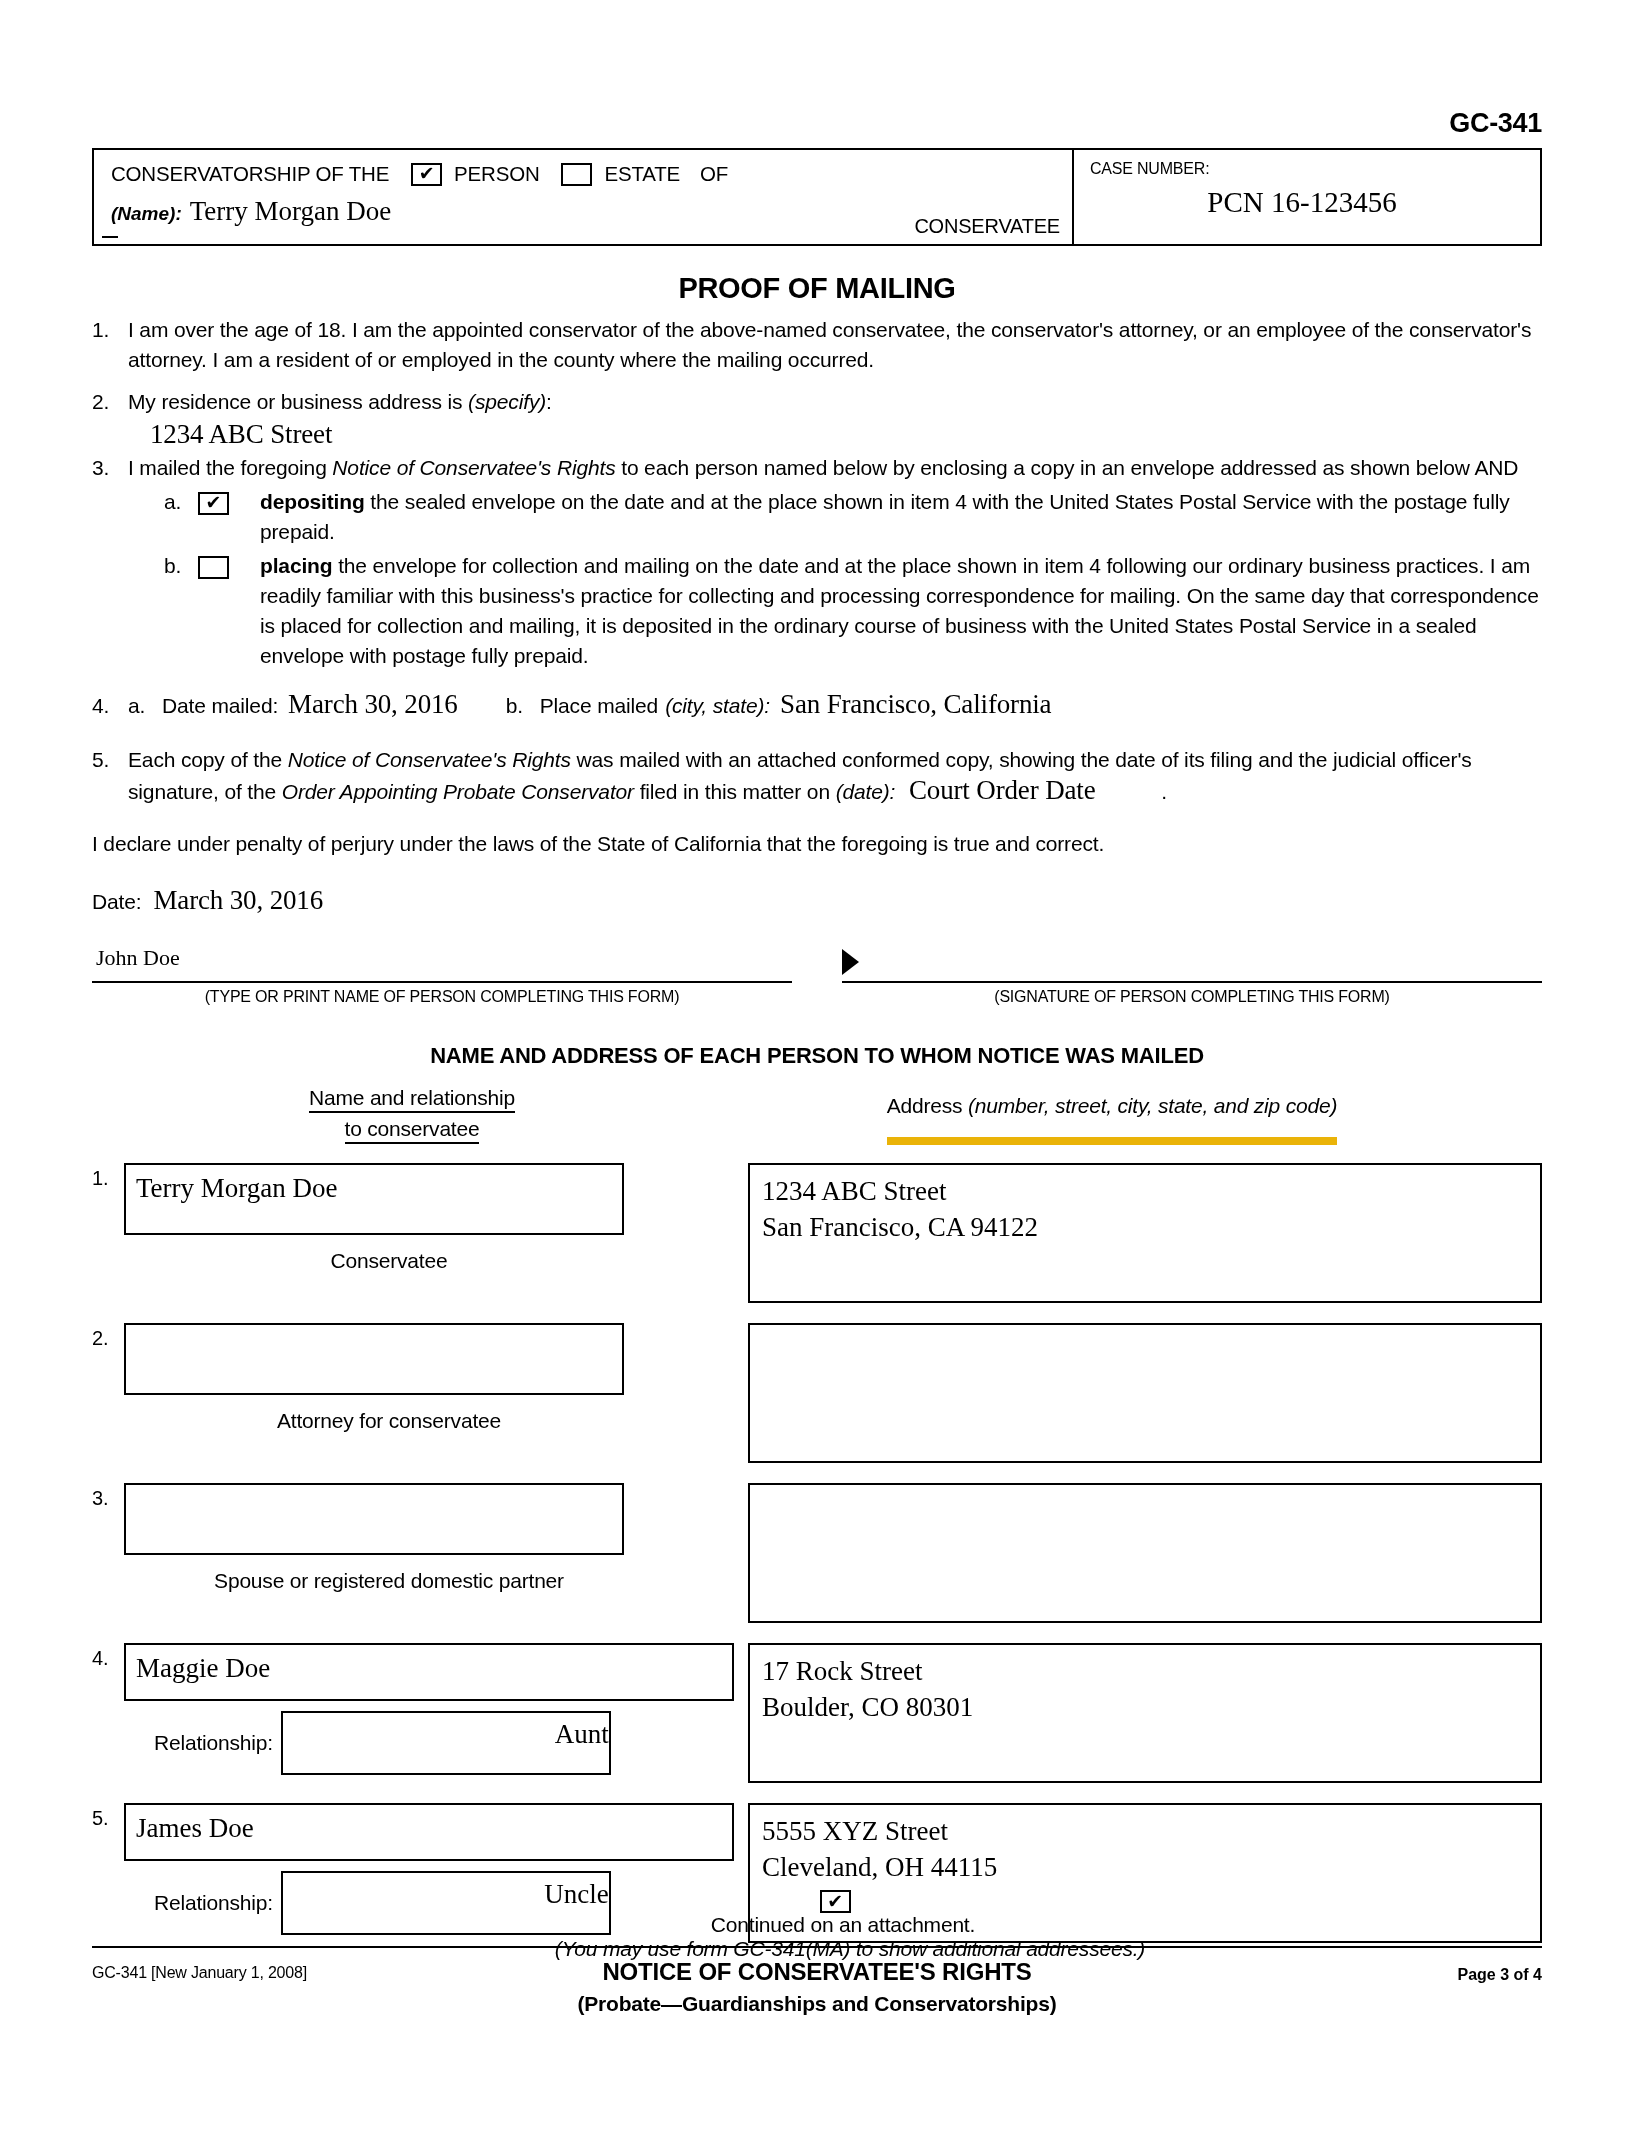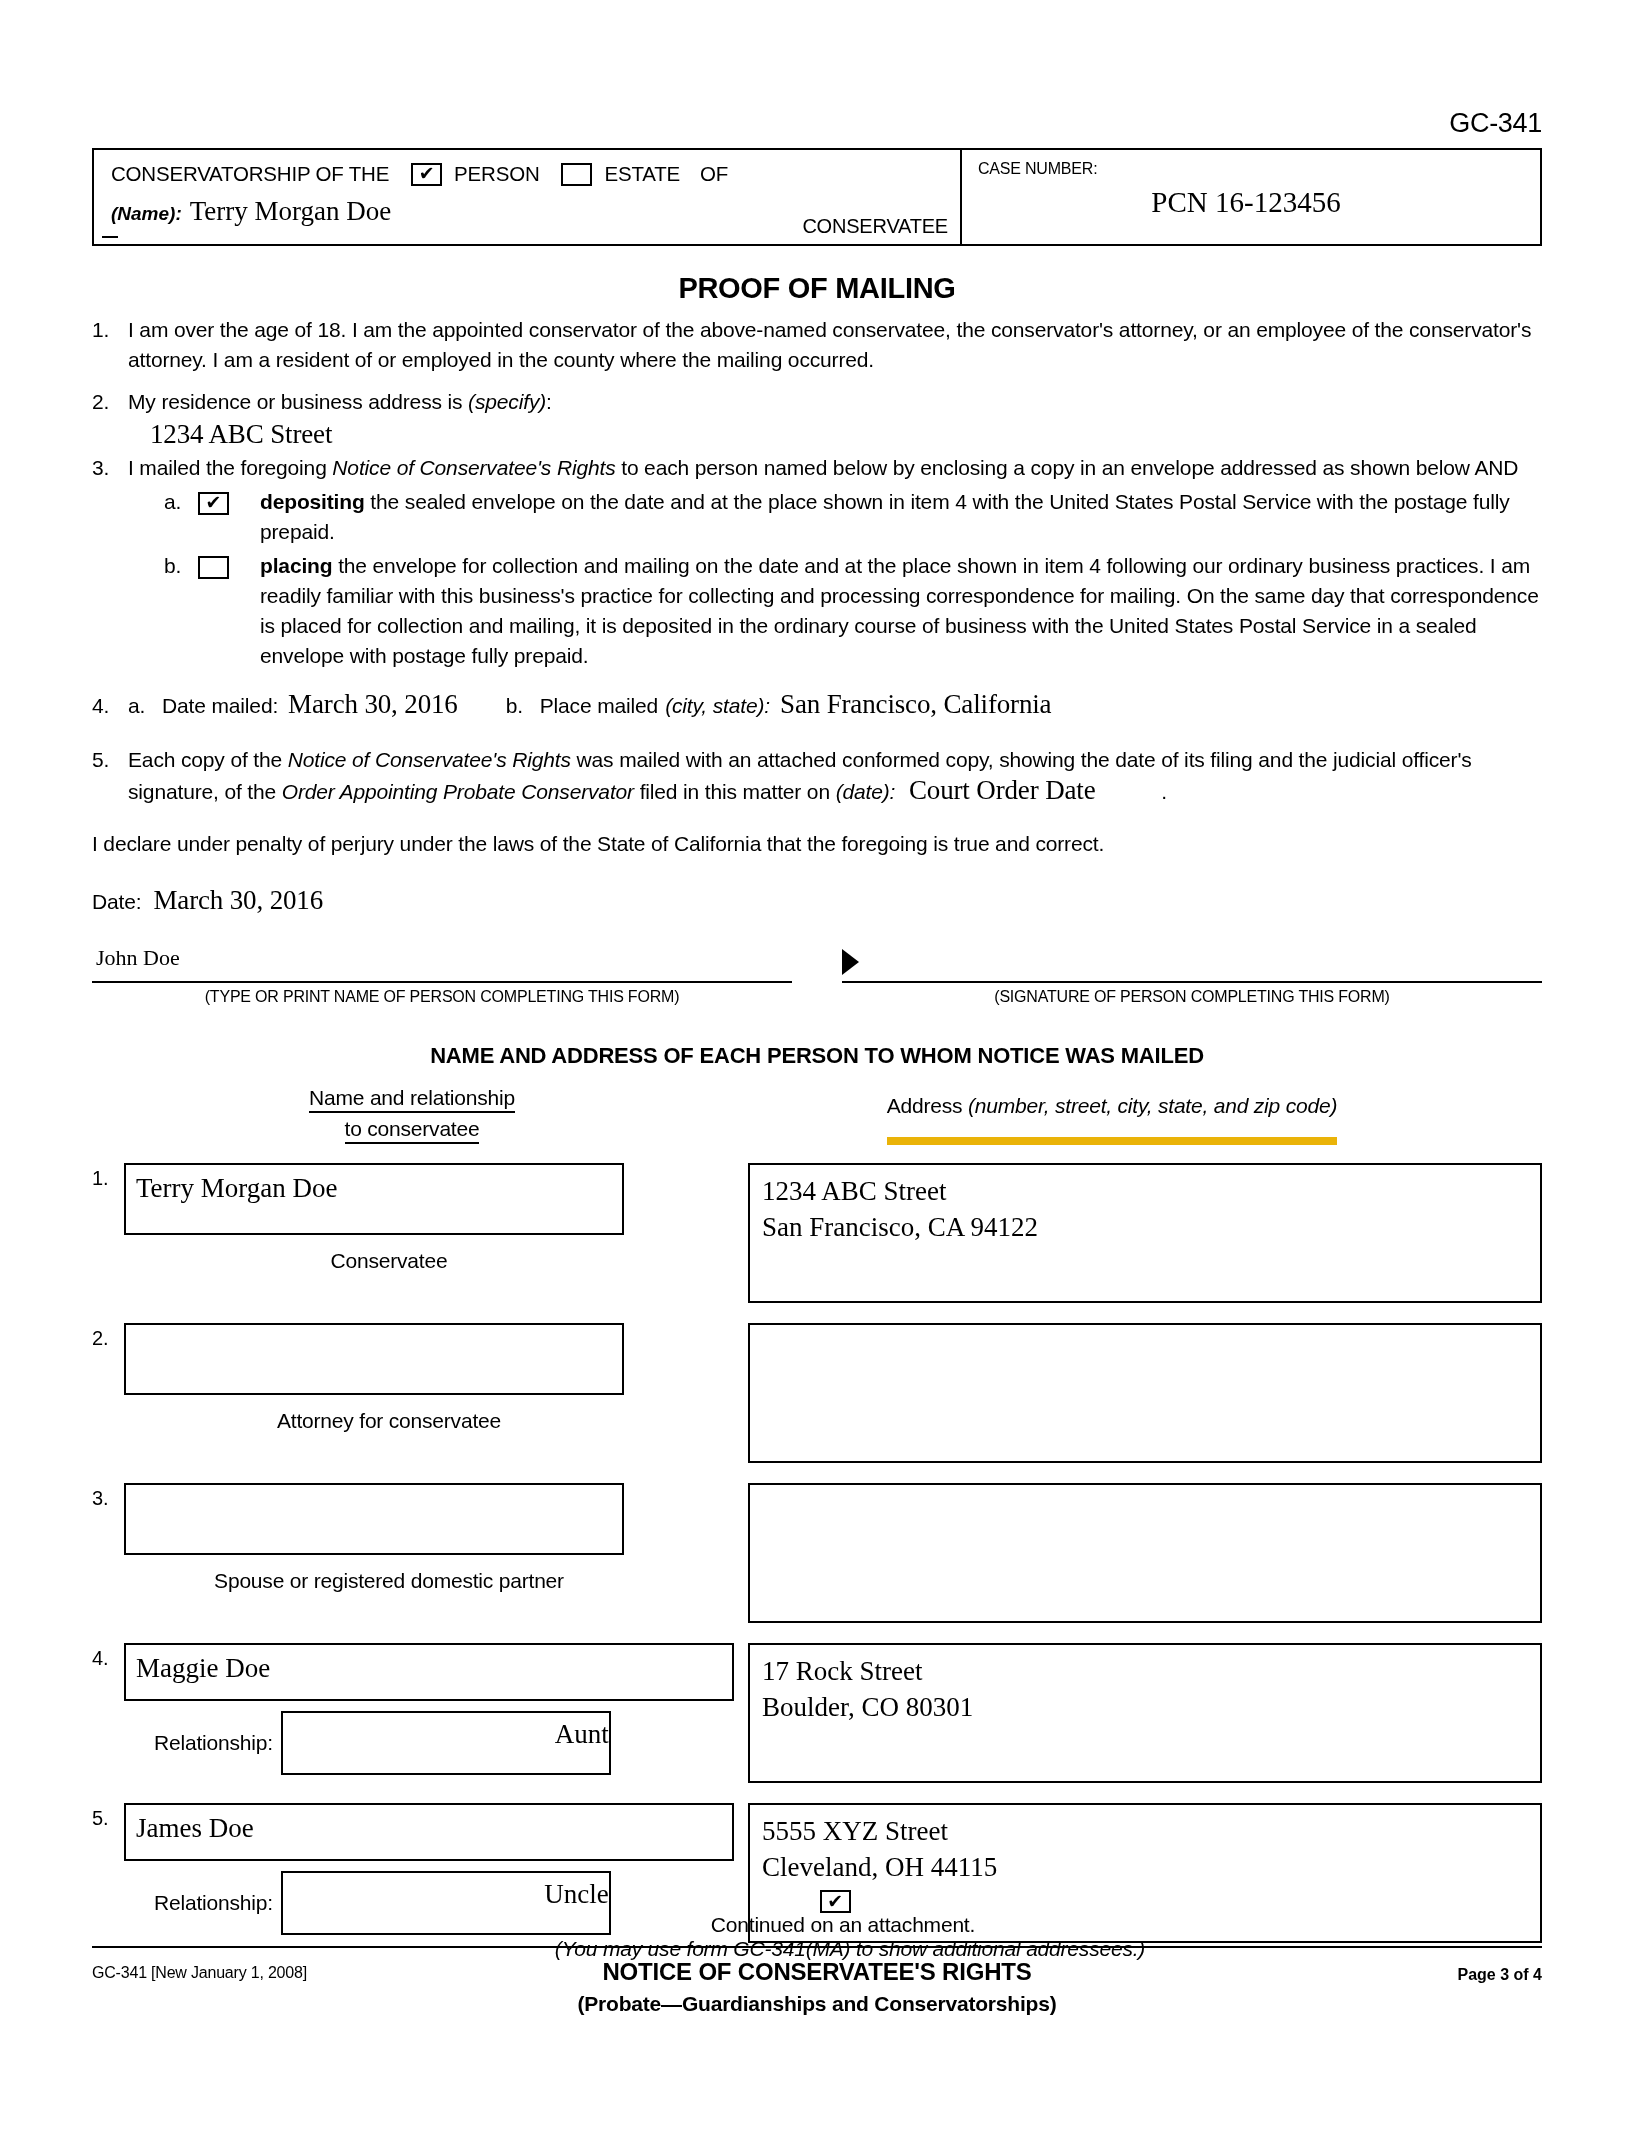--- a/index.html
+++ b/index.html
@@ -22,37 +22,37 @@
     padding: 0;
     box-sizing: border-box;
   }
 
   
   .form-number {
     position: absolute;
     top: 108px;
     right: 92px;
     font-size: 27px;
-    font-weight: normal;
+    font-weight: bold;
     letter-spacing: -0.3px;
   }
 
   
   .caption-box {
     position: absolute;
     left: 92px;
     top: 148px;
     width: 1450px;
     height: 98px;
     border: 2.5px solid #000;
     box-sizing: border-box;
     display: flex;
   }
   .caption-left {
-    width: 868px;
+    width: 980px;
     border-right: 2.5px solid #000;
     box-sizing: border-box;
     position: relative;
     padding-left: 24px;
   }
   .caption-right {
     flex: 1;
     position: relative;
     box-sizing: border-box;
   }

